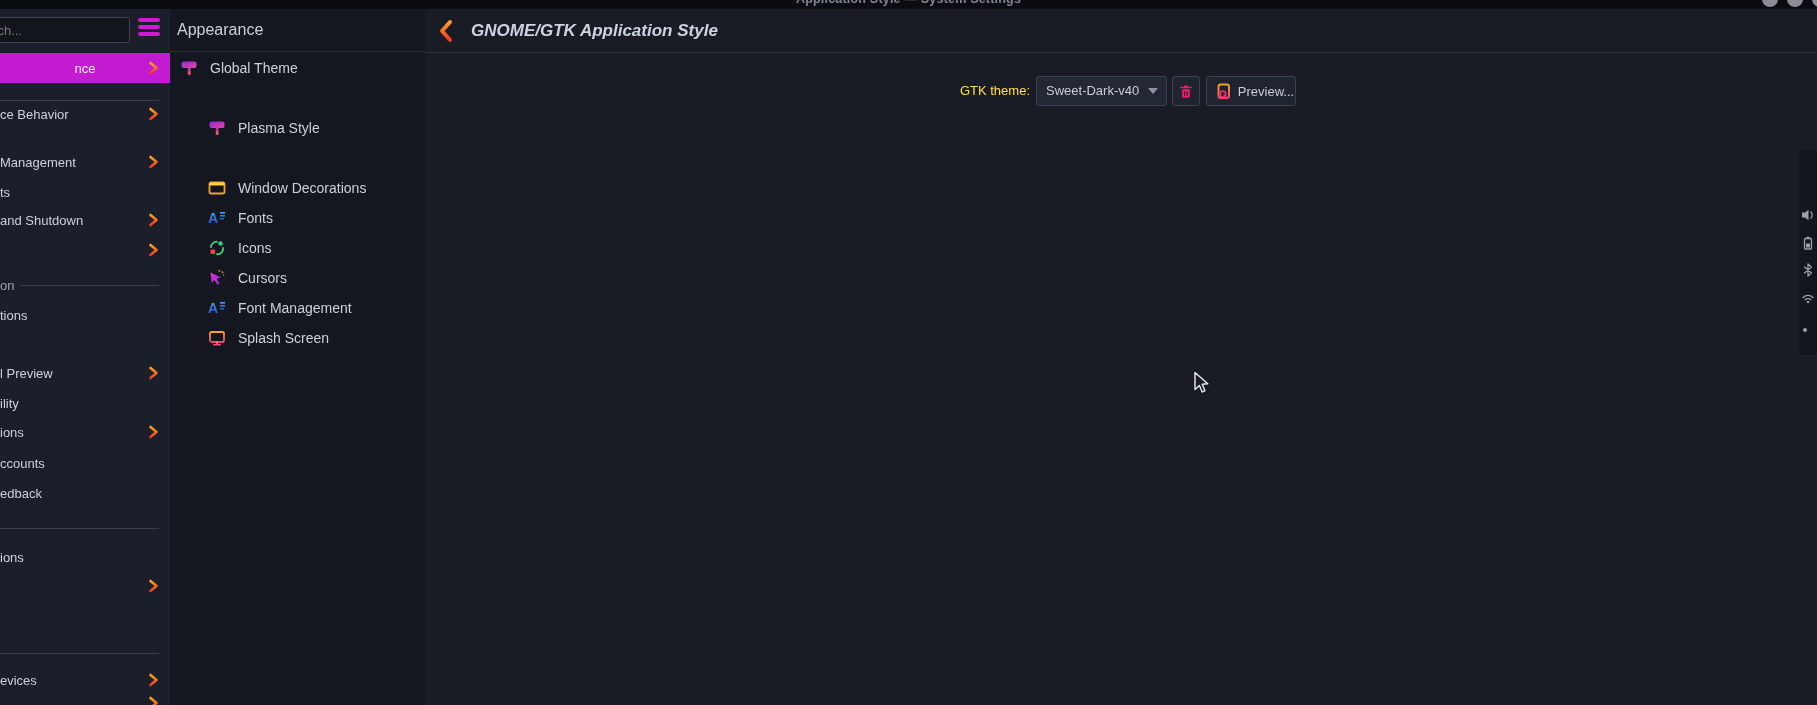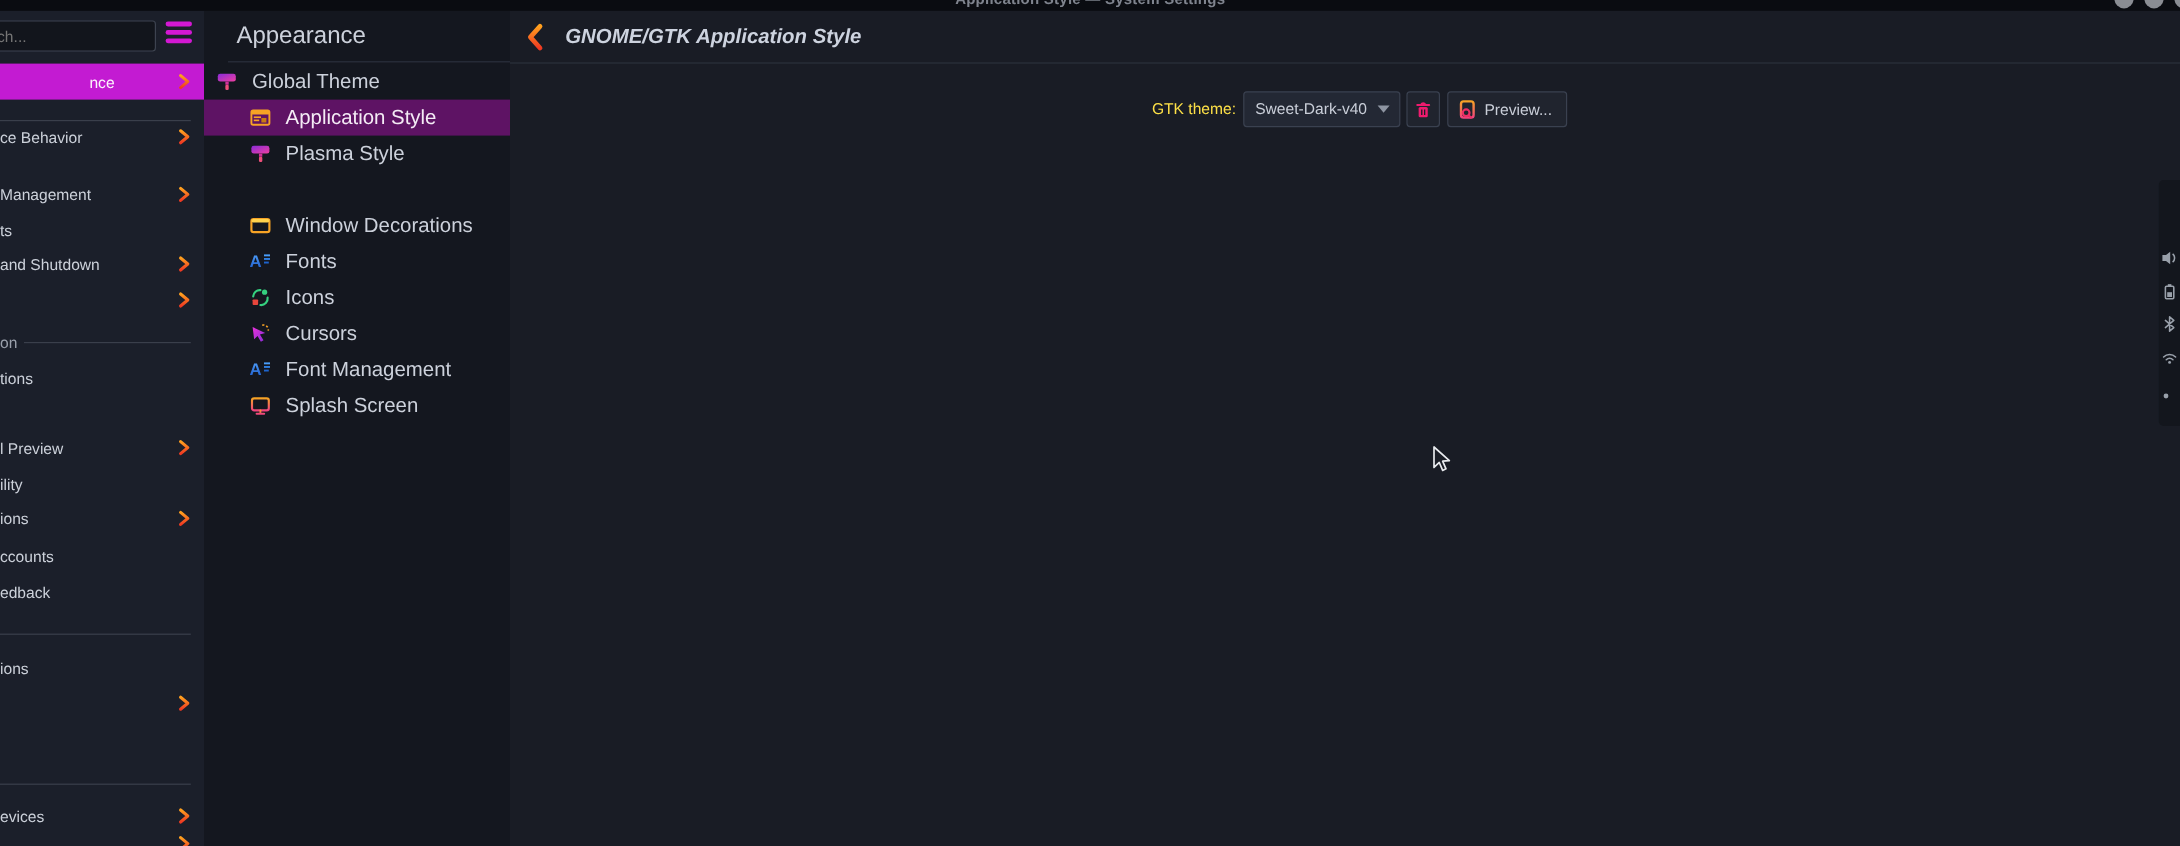--- a/index.html
+++ b/index.html
@@ -25,40 +25,40 @@
   .a-row .a-label{font-size:13px;color:#ccd1da;white-space:nowrap;}
   .a-row.selected{height:30px;background:#c31bd2;justify-content:center;}
   .a-row.selected .a-label{color:#fcf2fc;}
   .a-chev{position:absolute;right:11px;top:50%;transform:translateY(-50%);}
   .a-section{position:absolute;left:0;width:170px;height:20px;display:flex;align-items:center;}
   .a-section .s-label{font-size:13px;color:#9aa0ab;white-space:nowrap;}
   .a-section .s-line{flex:1;height:1px;background:#3a3f4b;margin-left:6px;margin-right:11px;}
   .a-divider{position:absolute;left:0;width:159px;height:1px;background:#3a3f4b;}
   
   .panel-b{position:absolute;left:170px;top:9px;width:255px;bottom:0;background:#14171f;border-right:1px solid #262a35;overflow:hidden;}
-  .b-header{position:absolute;left:0;top:0;width:255px;height:43px;display:flex;align-items:center;padding-left:7px;box-sizing:border-box;border-bottom:1px solid #2b303c;font-size:20px;color:#ccd1db;margin-left:20px;}
+  .b-header{position:absolute;left:0;top:0;width:255px;height:43px;display:flex;align-items:center;padding-left:7px;box-sizing:border-box;border-bottom:1px solid #2b303c;font-size:16px;color:#ccd1db;}
   .b-row{position:absolute;left:0;width:255px;height:30px;display:flex;align-items:center;}
   .b-row .b-icon{position:absolute;left:38px;width:18px;height:18px;}
   .b-row.toplevel .b-icon{left:10px;}
-  .b-row .b-label{position:absolute;left:68px;font-size:17px;color:#ccd1db;white-space:nowrap;}
+  .b-row .b-label{position:absolute;left:68px;font-size:14px;color:#ccd1db;white-space:nowrap;}
   .b-row.toplevel .b-label{left:40px;}
   .b-row.selected{background:#5e1364;}
   .b-row.selected .b-label{color:#f4ebf5;}
   
   .main{position:absolute;left:425px;top:9px;right:0;bottom:0;background:#191c25;overflow:hidden;}
   .main-header{position:absolute;left:0;top:0;right:0;height:43px;border-bottom:1px solid #2b303c;font-style:italic;}
   .back-button{position:absolute;left:10px;top:10px;width:22px;height:24px;cursor:pointer;}
   .page-title{position:absolute;left:46px;top:0;height:43px;line-height:43px;font-size:17px;font-weight:600;color:#cdd3df;white-space:nowrap;}
   .gtk-label{position:absolute;left:530px;top:67px;width:75px;height:30px;line-height:30px;text-align:right;font-size:13px;color:#fde047;}
   .dropdown{position:absolute;left:611px;top:67px;width:131px;height:30px;box-sizing:border-box;background:#232834;border:1px solid #3a4150;border-radius:3px;cursor:pointer;padding-left:11px;}
   .dropdown .dd-value{position:absolute;left:9px;top:0;height:28px;line-height:28px;font-size:13px;color:#c9ced8;white-space:nowrap;}
   .dropdown .dd-caret{position:absolute;right:8px;top:50%;transform:translateY(-50%);width:0;height:0;border-left:5px solid transparent;border-right:5px solid transparent;border-top:6px solid #8e95a2;}
   .icon-button{position:absolute;top:67px;height:30px;box-sizing:border-box;background:#20242e;border:1px solid #3a4150;border-radius:3px;display:flex;align-items:center;justify-content:center;cursor:pointer;}
   .trash-button{left:747px;width:28px;}
-  .preview-button{left:781px;width:100px;justify-content:flex-start;padding-left:7px;}
+  .preview-button{left:781px;width:90px;justify-content:center;padding-left:7px;}
   .preview-button .pv-label{font-size:13px;color:#c9ced8;margin-left:6px;white-space:nowrap;}
   
   .tray{position:absolute;right:0;top:150px;width:18px;height:205px;background:#13161d;border-radius:4px 0 0 4px;overflow:hidden;}
   .tray .t-icon{position:absolute;left:2px;width:14px;height:14px;cursor:pointer;}
   
   .mouse-cursor{position:absolute;left:1193px;top:371px;z-index:50;pointer-events:none;}
   svg{display:block;}
 </style>
 </head>
 <body>
@@ -206,30 +206,20 @@
 
   <div class="b-row toplevel" style="top:44px">
     <svg class="b-icon" viewBox="0 0 18 18">
       <rect x="1.5" y="2.5" width="15" height="6.5" rx="2" fill="url(#g-roller)"></rect>
       <rect x="7.8" y="9" width="2.8" height="2.6" fill="#cf2f9a"></rect>
       <rect x="7.8" y="11.6" width="2.8" height="4.4" rx="1" fill="#ef4f7a"></rect>
     </svg>
     <span class="b-label">Global Theme</span>
   </div>
 
-  <div class="b-row selected" style="top:74px">
-    <svg class="b-icon" viewBox="0 0 18 18">
-      <rect x="1.5" y="3" width="15" height="12" rx="1.5" fill="none" stroke="#f7a325" stroke-width="1.6"></rect>
-      <rect x="1.5" y="3" width="15" height="3.4" rx="1" fill="#f7a325"></rect>
-      <rect x="3.5" y="8" width="6" height="1.4" fill="#f7a325"></rect>
-      <rect x="3.5" y="10.6" width="4.5" height="1.4" fill="#f7a325"></rect>
-      <rect x="9.8" y="9.3" width="4.2" height="3.8" fill="#c97a14"></rect>
-    </svg>
-    <span class="b-label">Application Style</span>
-  </div>
 
   <div class="b-row" style="top:104px">
     <svg class="b-icon" viewBox="0 0 18 18">
       <rect x="1.5" y="2.5" width="15" height="6.5" rx="2" fill="url(#g-roller)"></rect>
       <rect x="7.8" y="9" width="2.8" height="2.6" fill="#cf2f9a"></rect>
       <rect x="7.8" y="11.6" width="2.8" height="4.4" rx="1" fill="#ef4f7a"></rect>
     </svg>
     <span class="b-label">Plasma Style</span>
   </div>
 

